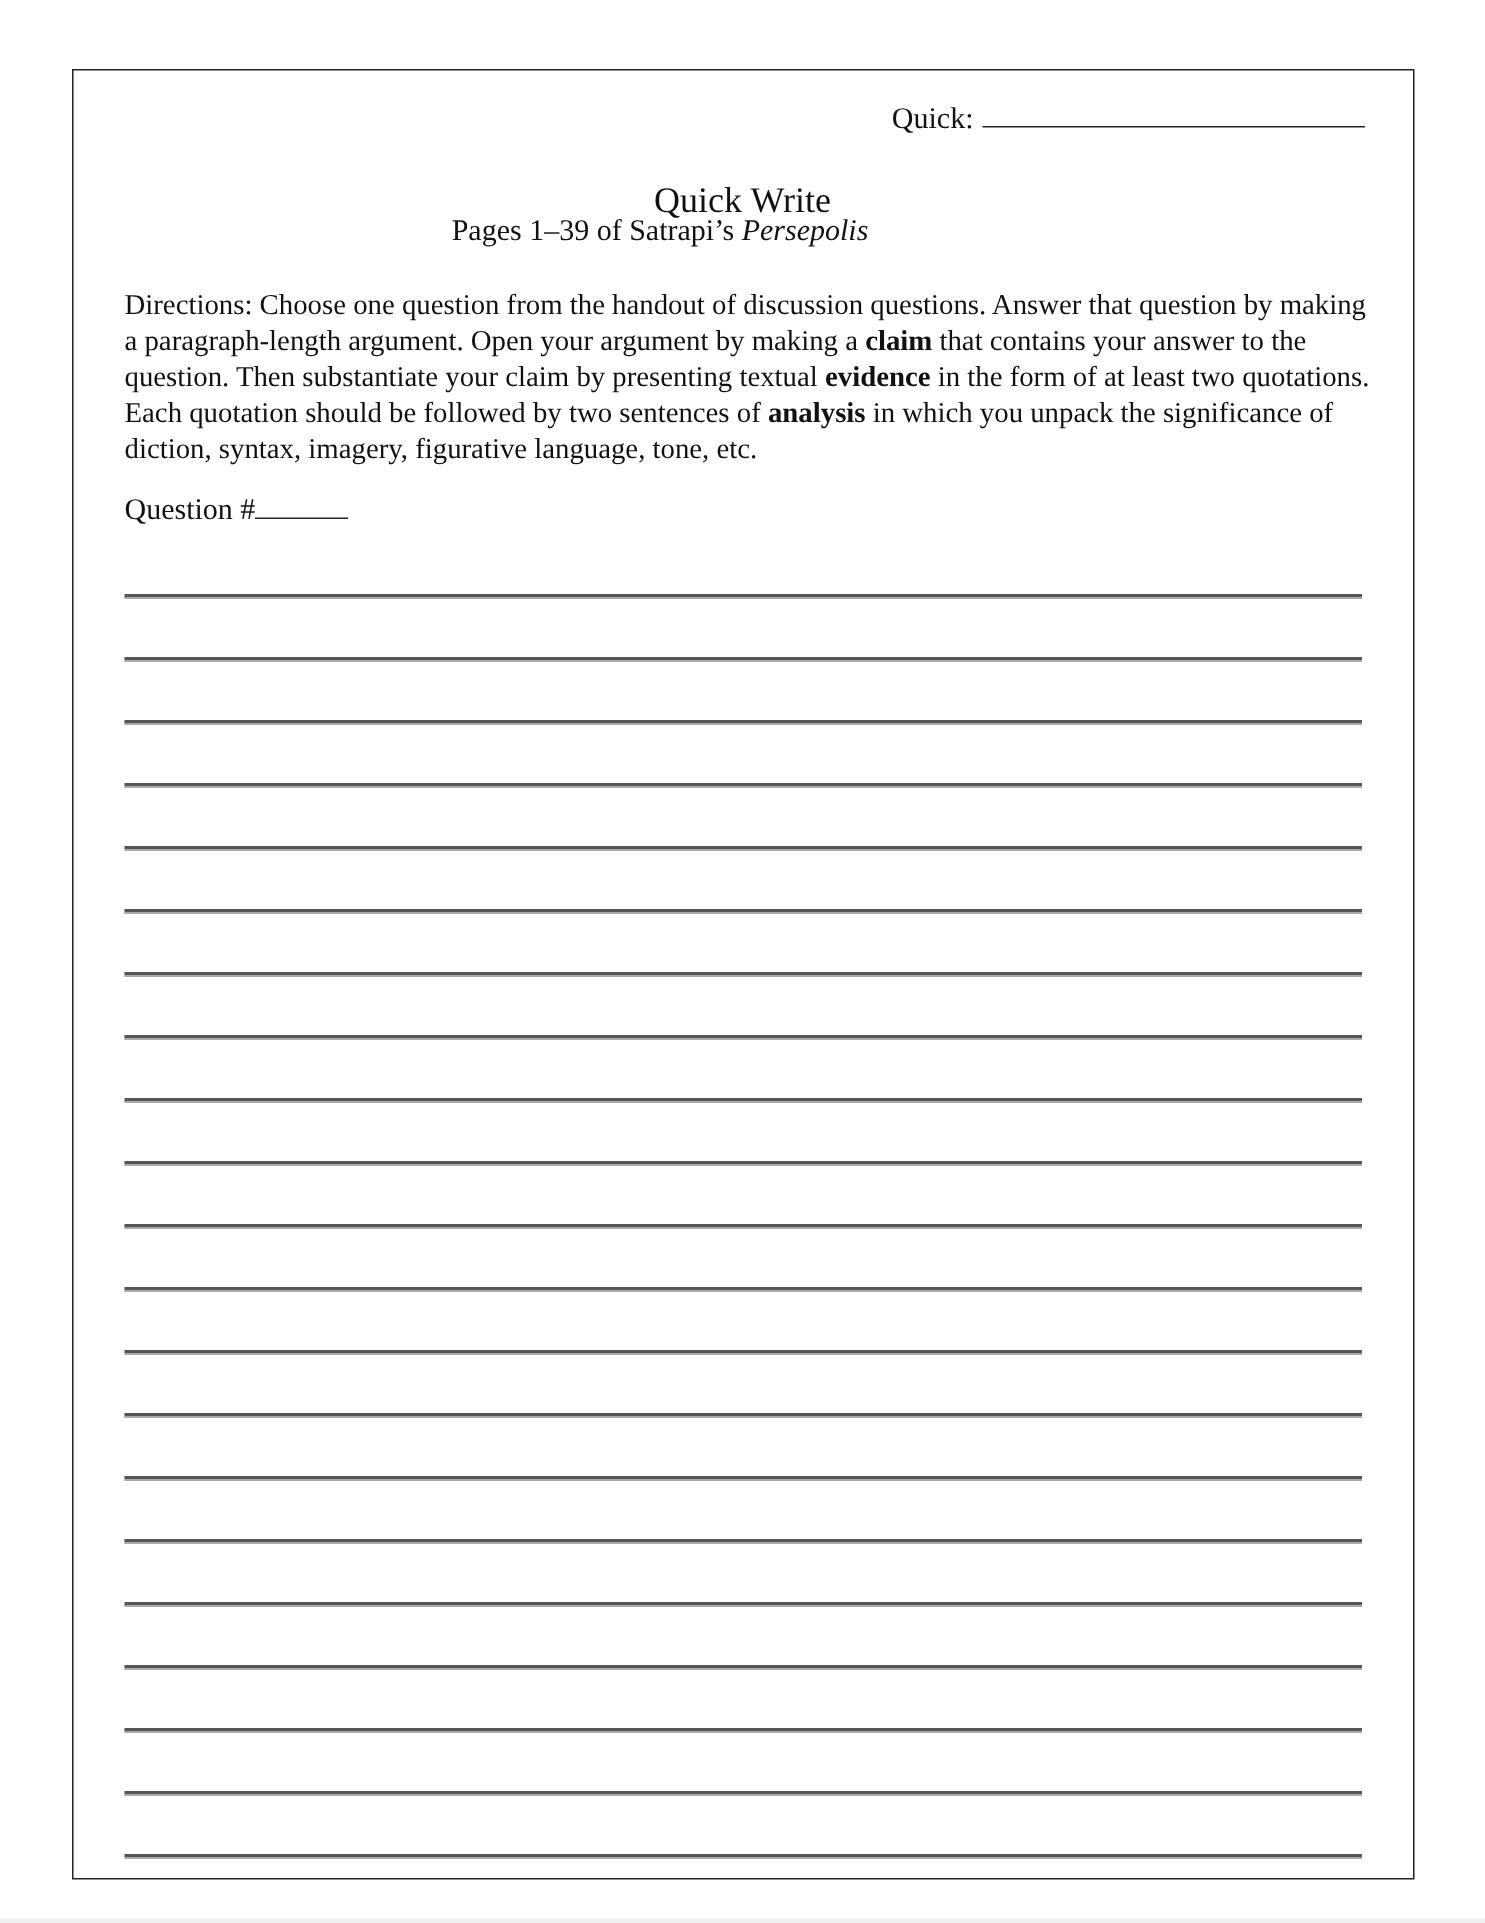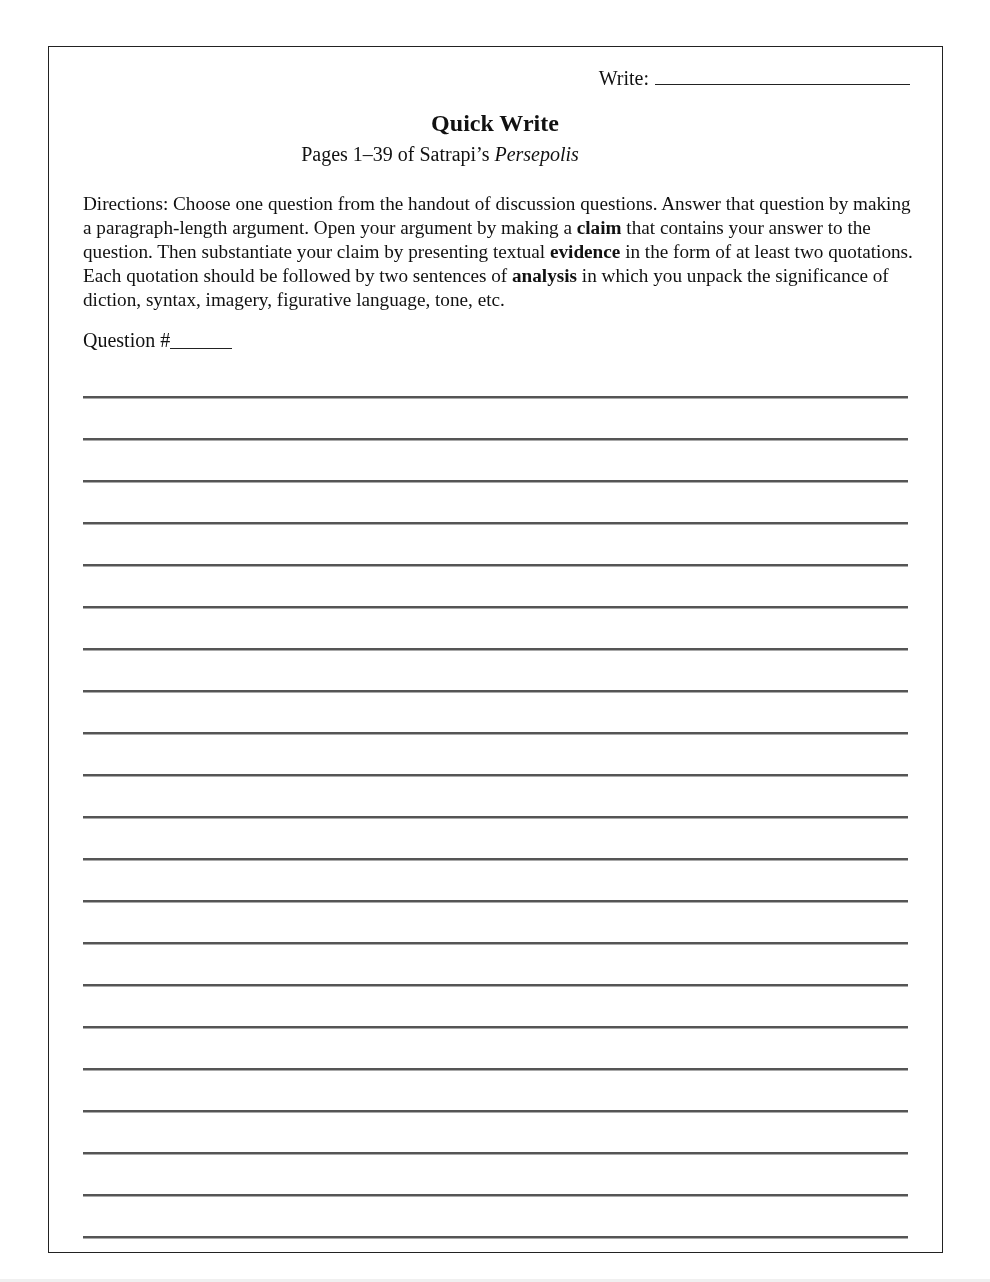--- a/index.html
+++ b/index.html
@@ -3,37 +3,37 @@
   <meta charset="utf-8">
   <style>
     html, body { margin: 0; padding: 0; background: #ffffff; }
     body { width: 990px; height: 1282px; position: relative; overflow: hidden;
            font-family: "Liberation Serif", "DejaVu Serif", serif; color: #111; }
     .bottom-strip { position: absolute; left: 0; top: 1279px; width: 990px; height: 3px; background: #f0f0f0; }
     .page-frame { position: absolute; left: 48px; top: 46px; width: 895px; height: 1207px;
                   border: 1.5px solid #222; box-sizing: border-box; }
     .name-row { position: absolute; top: 66px; right: 80px; font-size: 20px; display: flex; align-items: baseline; }
     .name-line { display: inline-block; width: 255px; border-bottom: 1.5px solid #222; margin-left: 6px; height: 18px; }
-    .title { position: absolute; top: 110px; left: 0; width: 990px; text-align: center; font-size: 24px; font-weight: bold; }
+    .title { position: absolute; top: 121px; left: 0; width: 990px; text-align: center; font-size: 24px; font-weight: normal; }
     .subtitle { position: absolute; top: 143px; left: 0; width: 880px; text-align: center; font-size: 20px; }
     .subtitle em { font-style: italic; }
     .directions { position: absolute; top: 192px; left: 83px; width: 830px; font-size: 19.2px; line-height: 24px; }
     .directions b { font-weight: normal; }
     .directions .key { font-weight: bold; }
-    .question { position: absolute; top: 329px; left: 83px; font-size: 20px; display: flex; align-items: center; }
+    .question { position: absolute; top: 329px; left: 83px; font-size: 20px; display: flex; align-items: flex-start; }
     .q-blank { display: inline-block; width: 62px; border-bottom: 1.5px solid #222; height: 16px; }
     .rule { position: absolute; left: 83px; width: 825px; height: 2px; background: #555; border-bottom: 1px solid #aaa; }
   </style>
 </head>
 <body>
 
 <div class="page-frame"></div>
 
 <div class="name-row">
-  <span>Write:</span>
+  <span>Quick:</span>
   <span class="name-line"></span>
 </div>
 
 <div class="title">Quick Write</div>
 <div class="subtitle"><span>Pages 1–39 of Satrapi’s </span><em>Persepolis</em></div>
 
 <div class="directions"><b>Directions</b><span>: Choose one question from the handout of discussion questions.  Answer that question by making a paragraph-length argument.  Open your argument by making a </span><span class="key">claim</span><span> that contains your answer to the question.  Then substantiate your claim by presenting textual </span><span class="key">evidence</span><span> in the form of at least two quotations.  Each quotation should be followed by two sentences of </span><span class="key">analysis</span><span> in which you unpack the significance of diction, syntax, imagery, figurative language, tone, etc.</span></div>
 
 <div class="question">
   <span>Question #</span>

